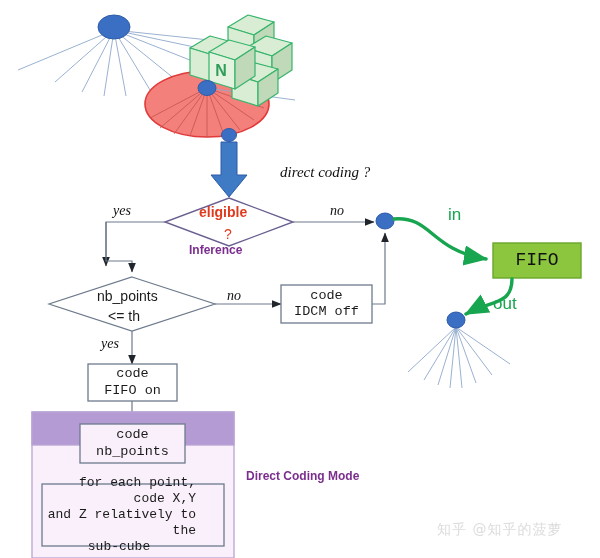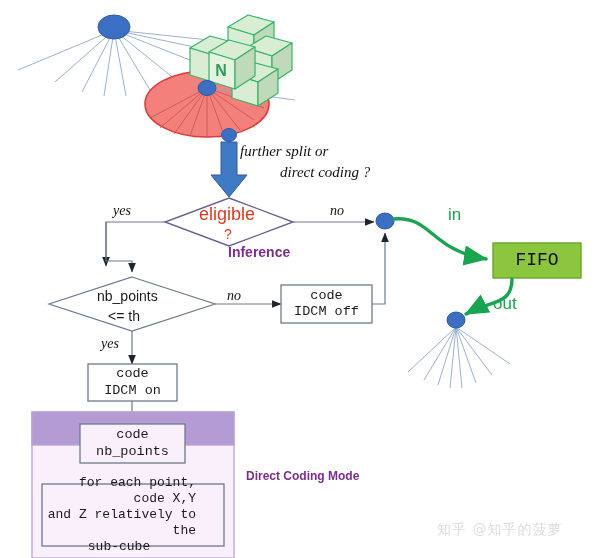--- a/index.html
+++ b/index.html
@@ -194,44 +194,43 @@
       <line x1="456" y1="327" x2="438" y2="385"></line>
       <line x1="456" y1="327" x2="450" y2="388"></line>
       <line x1="456" y1="327" x2="462" y2="388"></line>
       <line x1="456" y1="327" x2="476" y2="383"></line>
       <line x1="456" y1="327" x2="492" y2="375"></line>
       <line x1="456" y1="327" x2="510" y2="364"></line>
     </g>
     <ellipse cx="456" cy="320" rx="9" ry="8" fill="#3B6FC4" stroke="#2E5BA8" stroke-width="1"></ellipse>
   </svg>
 
-  <div class="txt lbl-italic" style="left:240px; top:143px; font-size:15px;">further split or</div>
   <div class="txt lbl-italic" style="left:240px; top:164px; font-size:15px;margin-left:40px;">direct coding ?</div>
 
-  <div class="txt" style="left:199px; top:204px; font-size:18px; color:#E03A1E; font-family:'Liberation Sans',sans-serif;">eligible</div>
+  <div class="txt" style="left:199px; top:204px; font-size:14px; color:#E03A1E; font-family:'Liberation Sans',sans-serif;font-weight:bold;">eligible</div>
   <div class="txt" style="left:224px; top:226px; font-size:14px; color:#E03A1E; font-family:'Liberation Sans',sans-serif;">?</div>
-  <div class="txt" style="left:189px; top:244px; font-size:14px; font-weight:bold; color:#7B2E8E; font-family:'Liberation Sans',sans-serif;margin-left:39px;">Inference</div>
+  <div class="txt" style="left:189px; top:244px; font-size:12px; font-weight:bold; color:#7B2E8E; font-family:'Liberation Sans',sans-serif;">Inference</div>
 
   <div class="txt lbl-italic" style="left:113px; top:203px; font-size:14px;">yes</div>
   <div class="txt lbl-italic" style="left:330px; top:203px; font-size:14px;">no</div>
 
   <div class="txt lbl-plain" style="left:97px; top:288px; font-size:14px;">nb_points</div>
   <div class="txt lbl-plain" style="left:108px; top:308px; font-size:14px;">&lt;= th</div>
 
   <div class="txt lbl-italic" style="left:227px; top:288px; font-size:14px;">no</div>
   <div class="txt lbl-italic" style="left:101px; top:336px; font-size:14px;">yes</div>
 
   <div class="box-text" style="left:281px; top:285px; width:91px; height:38px; font-size:13.5px;">
     <span>code</span>
     <span>IDCM off</span>
   </div>
 
   <div class="box-text" style="left:88px; top:364px; width:89px; height:37px; font-size:13.5px;">
     <span>code</span>
-    <span>IDCM on</span>
+    <span>FIFO on</span>
   </div>
 
   <div class="box-text" style="left:80px; top:424px; width:105px; height:39px; font-size:13.5px;">
     <span>code</span>
     <span>nb_points</span>
   </div>
 
   <div class="box-text" style="left:42px; top:484px; width:154px; height:62px; font-size:13px;">
     <span>for each point, code X,Y</span>
     <span>and Z relatively to the</span>

